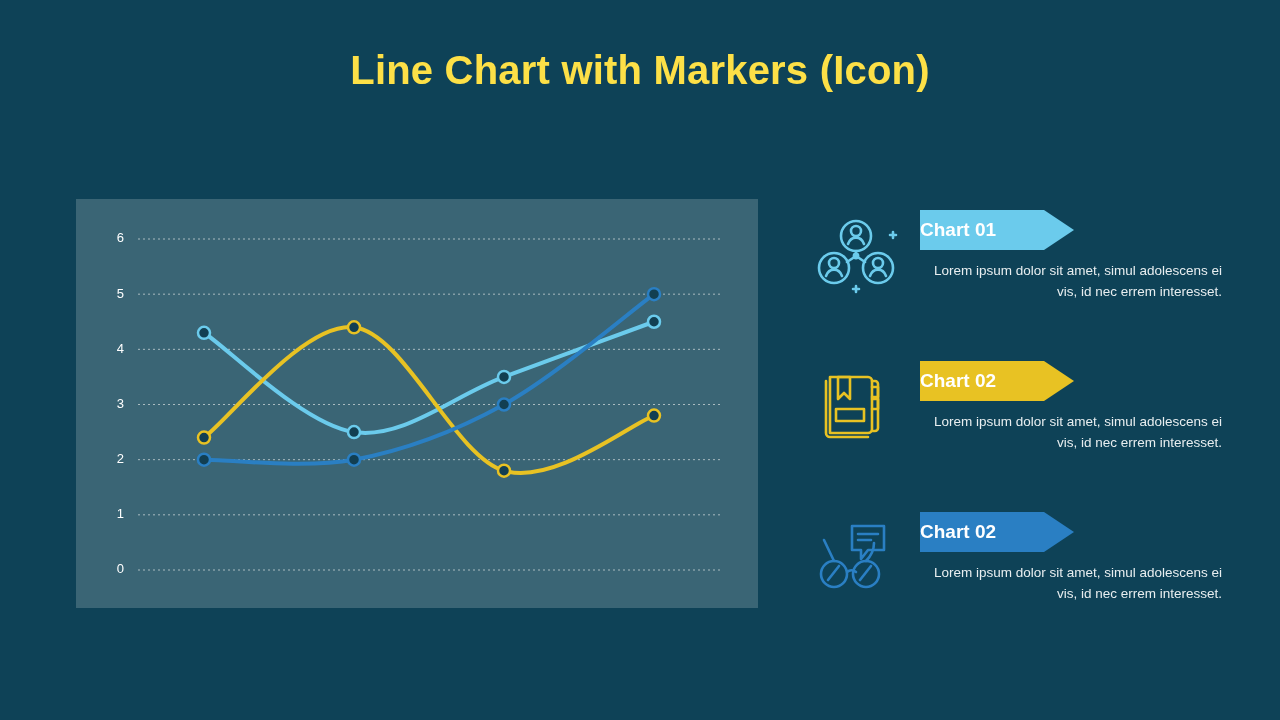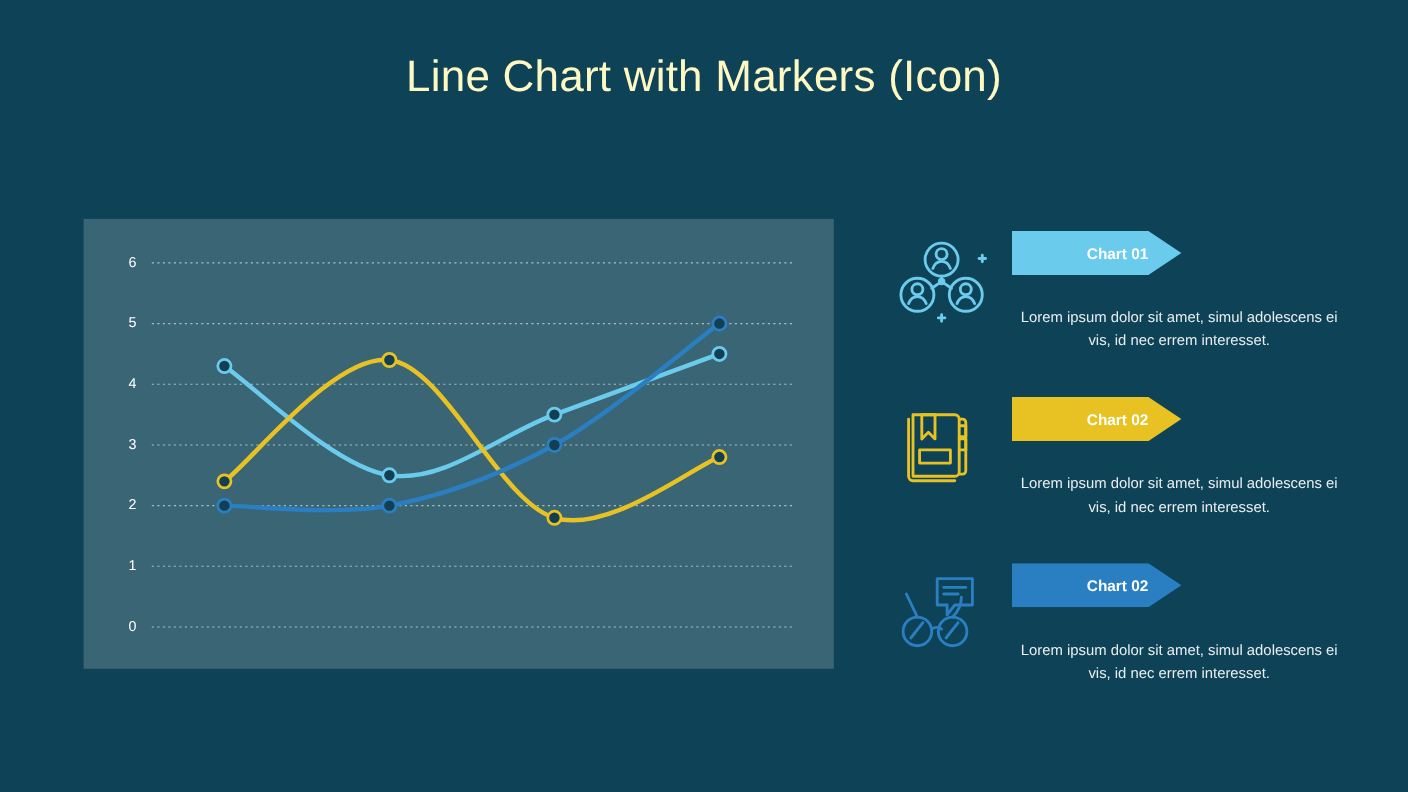--- a/index.html
+++ b/index.html
@@ -19,23 +19,23 @@
     left: 0; top: 0;
     width: 1280px;
     height: 720px;
   }
   #slide-title {
     position: absolute;
     left: 0;
     top: 48px;
     width: 1280px;
     text-align: center;
-    color: #fef9c3;
+    color: #fde047;
     font-size: 40px;
-    font-weight: normal;
+    font-weight: bold;
     letter-spacing: 0.2px;
     white-space: nowrap;
   }
 
   
   #chart-panel {
     position: absolute;
     left: 76px;
     top: 199px;
     width: 682px;
@@ -101,35 +101,35 @@
     width: 154px;
   }
   .banner-svg { position: absolute; left: 0; top: 0; width: 154px; height: 40px; }
   .banner-label {
     position: absolute;
     left: 0;
     top: 0;
     width: 124px;
     height: 40px;
     line-height: 40px;
-    text-align: right;
+    text-align: left;
     color: #ffffff;
-    font-size: 14px;
+    font-size: 19px;
     font-weight: bold;
     white-space: nowrap;
   }
   .legend-desc {
     position: absolute;
     left: 110px;
-    top: 76px;
+    top: 58px;
     width: 300px;
     color: #e8eef0;
     font-size: 13.5px;
     line-height: 21px;
-    text-align: center;
+    text-align: right;
   }
 </style>
 </head>
 <body>
 
 <div id="slide">
 
   <div id="slide-title">Line Chart with Markers (Icon)</div>
 
   <div id="chart-panel">

